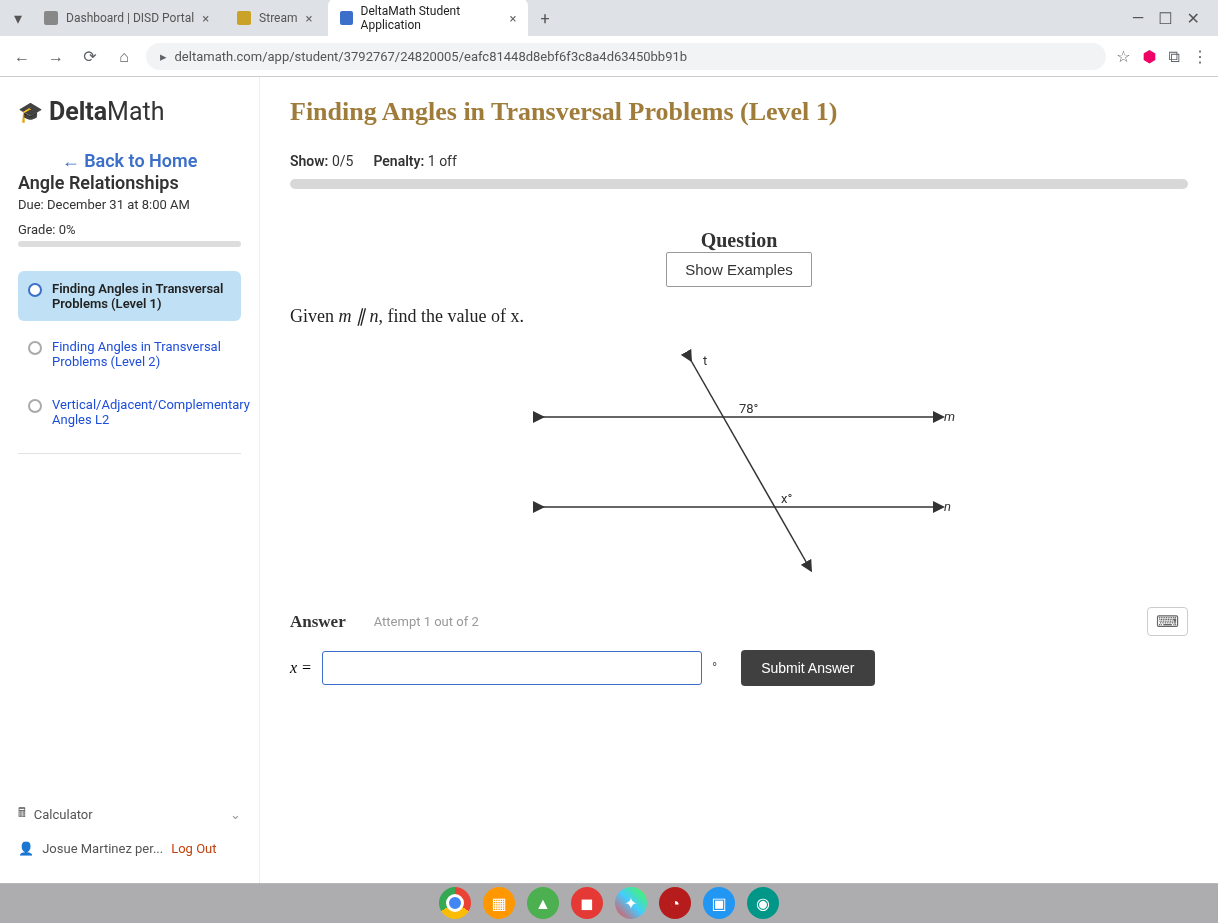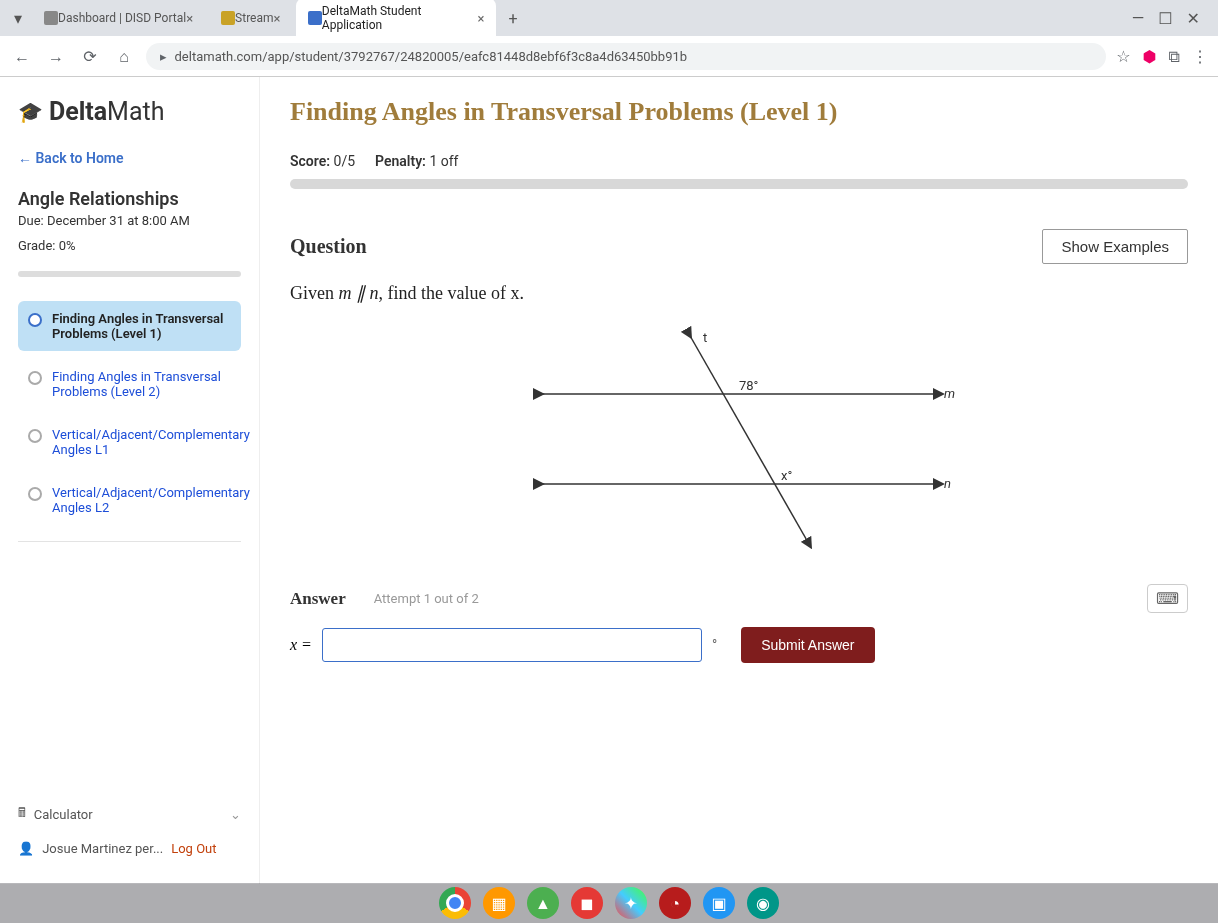--- a/index.html
+++ b/index.html
@@ -22,21 +22,21 @@
   padding: 0 8px;
   gap: 4px;
 }
 .tab {
   display: flex;
   align-items: center;
   padding: 6px 12px;
   font-size: 12px;
   color: #555;
   border-radius: 8px 8px 0 0;
-  gap: 0;
+  gap: 8px;
   max-width: 200px;
 }
 .tab.active { background: #fff; color: #222; }
 .tab .favicon { width: 14px; height: 14px; background: #888; border-radius: 2px; display:inline-block;}
 .tab .close-x { color:#666; font-size:13px; cursor:pointer;}
 .new-tab { padding: 4px 8px; color:#555; font-size:16px; cursor:pointer;}
 .window-controls { margin-left:auto; display:flex; gap:14px; padding-right:10px; color:#555;}
 .url-bar-row {
   display:flex; align-items:center; height:40px; padding: 4px 10px; gap:10px;
   background:#fff;
@@ -52,24 +52,24 @@
   display:flex; background:#fff; height: calc(100% - 76px - 40px);
 }
 .sidebar {
   width: 260px; padding: 20px 18px; border-right:1px solid #eee;
   display:flex; flex-direction:column;
 }
 .logo { display:flex; align-items:center; gap:6px; margin-bottom:24px;}
 .logo-icon { font-size:20px; color:#222;}
 .logo-text { font-size:25px; font-weight:400; color:#333;}
 .logo-text b { font-weight:700;}
-.back-home { color:#3b6fc9; font-size:14px; font-weight:600; margin-bottom:22px; cursor:pointer;}
+.back-home { color:#3b6fc9; font-size:18px; font-weight:600; cursor:pointer;text-align:center;}
 .assignment-title { font-size:18px; font-weight:600; color:#333; margin-bottom:4px;}
 .due { font-size:13px; color:#333; margin-bottom:10px;}
-.grade { font-size:13px; color:#333; margin-bottom:18px;}
+.grade { font-size:13px; color:#333; margin-bottom:4px;}
 .grade-bar { height:6px; background:#ddd; border-radius:3px; margin-bottom:24px;}
 .problem-list { display:flex; flex-direction:column; gap:8px;}
 .problem-item {
   display:flex; gap:10px; padding:10px 10px; border-radius:6px; font-size:13px; color:#1d4ed8;
   cursor:pointer; align-items:flex-start;
 }
 .problem-item.active { background:#bfe0f5; color:#222; font-weight:600;}
 .problem-radio {
   width:14px; height:14px; border:2px solid #aaa; border-radius:50%; flex-shrink:0; margin-top:2px;
 }
@@ -86,21 +86,21 @@
   font-family: Georgia, 'Times New Roman', serif;
   font-size:26px; color:#a07c3b; font-weight:600; margin-bottom:26px;
 }
 .score-row {
   display:flex; gap:20px; font-size:14px; color:#666; padding-bottom:10px;
 }
 .score-row span { color:#333;}
 .score-row .label { font-weight:600;}
 .progress-track { height:10px; background:#d8d8d8; border-radius:5px; margin-bottom:40px;}
 .question-card { }
-.q-header { display:flex; align-items:center; justify-content:space-between; margin-bottom:18px;}
+.q-header { display:flex; align-items:center; justify-content:space-between; margin-bottom:18px;flex-direction:column;}
 .q-title { font-family: Georgia, serif; font-size:20px; font-weight:600; color:#333;}
 .show-examples {
   border:1px solid #999; background:#fff; padding:8px 18px; font-size:15px; color:#333;
   cursor:pointer; border-radius:2px;
 }
 .q-text { font-family: Georgia, serif; font-size:18px; color:#222; margin-bottom:20px;}
 .q-text .math { font-style:italic;}
 .diagram { width:460px; height:230px; margin: 0 auto 30px; position:relative;}
 .diagram svg { width:100%; height:100%;}
 .answer-section { margin-top:10px;}
@@ -111,21 +111,21 @@
   margin-left:auto; border:1px solid #ccc; border-radius:4px; padding:4px 8px; color:#666; cursor:pointer;
 }
 .answer-row { display:flex; align-items:center; gap:10px;}
 .eq { font-family: Georgia, serif; font-style:italic; font-size:16px;}
 .answer-input {
   width:380px; height:34px; border:1.5px solid #3b6fc9; border-radius:3px; padding:4px 8px;
   font-size:15px; outline:none;
 }
 .deg { font-size:14px; color:#666;}
 .submit-btn {
-  background:#7f1d1d; color:#fff; border:none; padding:10px 20px; font-size:14px;
+  background:#404040; color:#fff; border:none; padding:10px 20px; font-size:14px;
   border-radius:4px; cursor:pointer; margin-left:14px;
 }
 .taskbar {
   position:absolute; bottom:0; left:0; right:0; height:40px;
   background: rgba(20,20,30,0.3);
   display:flex; align-items:center; justify-content:center; gap:12px;
 }
 .task-icon {
   width:32px; height:32px; border-radius:50%; display:flex; align-items:center; justify-content:center;
   font-size:16px; cursor:pointer;
@@ -204,24 +204,20 @@
       <div class="problem-item active">
         <span class="problem-radio"></span>
         <span>Finding Angles in Transversal Problems (Level 1)</span>
       </div>
       <div class="problem-item">
         <span class="problem-radio"></span>
         <span>Finding Angles in Transversal Problems (Level 2)</span>
       </div>
       <div class="problem-item">
         <span class="problem-radio"></span>
-        <span>Vertical/Adjacent/Complementary Angles L1</span>
-      </div>
-      <div class="problem-item">
-        <span class="problem-radio"></span>
         <span>Vertical/Adjacent/Complementary Angles L2</span>
       </div>
     </div>
     <div class="sep"></div>
     <div class="sidebar-footer">
       <div class="footer-row">
         <span>🖩</span>
         <span>Calculator</span>
         <span class="chev">⌄</span>
       </div>
@@ -229,21 +225,21 @@
         <span>👤</span>
         <span>Josue Martinez per...</span>
         <span class="logout">Log Out</span>
       </div>
     </div>
   </aside>
 
   <main class="main">
     <h1 class="page-title">Finding Angles in Transversal Problems (Level 1)</h1>
     <div class="score-row">
-      <span><span class="label">Score:</span> <span>0/5</span></span>
+      <span><span class="label">Show:</span> <span>0/5</span></span>
       <span><span class="label">Penalty:</span> <span>1 off</span></span>
     </div>
     <div class="progress-track"></div>
 
     <div class="question-card">
       <div class="q-header">
         <div class="q-title">Question</div>
         <button class="show-examples">Show Examples</button>
       </div>
       <div class="q-text">

